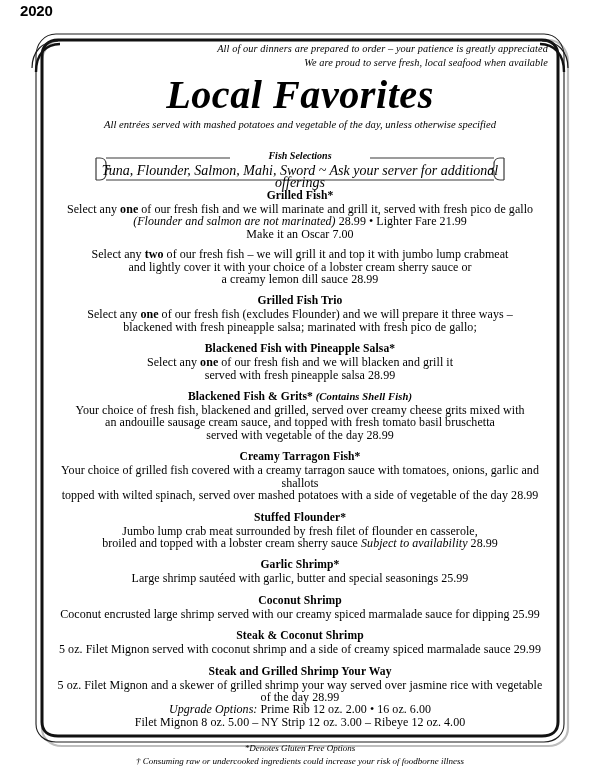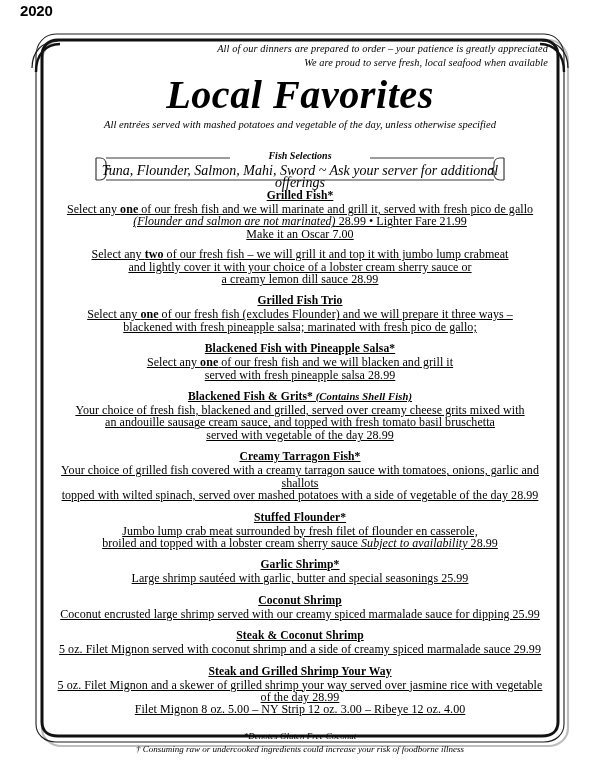--- a/index.html
+++ b/index.html
@@ -119,21 +119,20 @@
     top: 11px;
     width: 100%;
     text-align: center;
     font-style: italic;
     font-size: 14px;
     line-height: 12px;
   }
 
   
   .items {
-    text-decoration: underline;
   }
   .item {
     margin-bottom: 8px;
   }
   .item-name {
     font-weight: bold;
     font-size: 11.6px;
     line-height: 15px;
     letter-spacing: 0.1px;
   }
@@ -278,23 +277,24 @@
           <div class="item-name">Coconut Shrimp</div>
           <div class="item-desc">Coconut encrusted large shrimp served with our creamy spiced marmalade sauce for dipping 25.99</div>
         </div>
         <div class="item">
           <div class="item-name">Steak &amp; Coconut Shrimp</div>
           <div class="item-desc">5 oz. Filet Mignon served with coconut shrimp and a side of creamy spiced marmalade sauce 29.99</div>
         </div>
         <div class="item">
           <div class="item-name">Steak and Grilled Shrimp Your Way</div>
           <div class="item-desc">5 oz. Filet Mignon and a skewer of grilled shrimp your way served over jasmine rice with vegetable of the day 28.99</div>
+          <div class="item-desc"><em>Upgrade Options:</em>  Prime Rib 12 oz. 2.00 • 16 oz. 6.00</div>
           <div class="item-desc">Filet Mignon 8 oz. 5.00  –  NY Strip 12 oz. 3.00  –  Ribeye 12 oz. 4.00</div>
         </div>
       </div>
 
     <div class="footer">
-      <div class="footer-line">*Denotes Gluten Free Coconut</div>
+      <div class="footer-line">*Denotes Gluten Free Options</div>
       <div class="footer-line">† Consuming raw or undercooked ingredients could increase your risk of foodborne illness</div>
     </div>
 
   </div>
 </div>
 
 </body></html>

